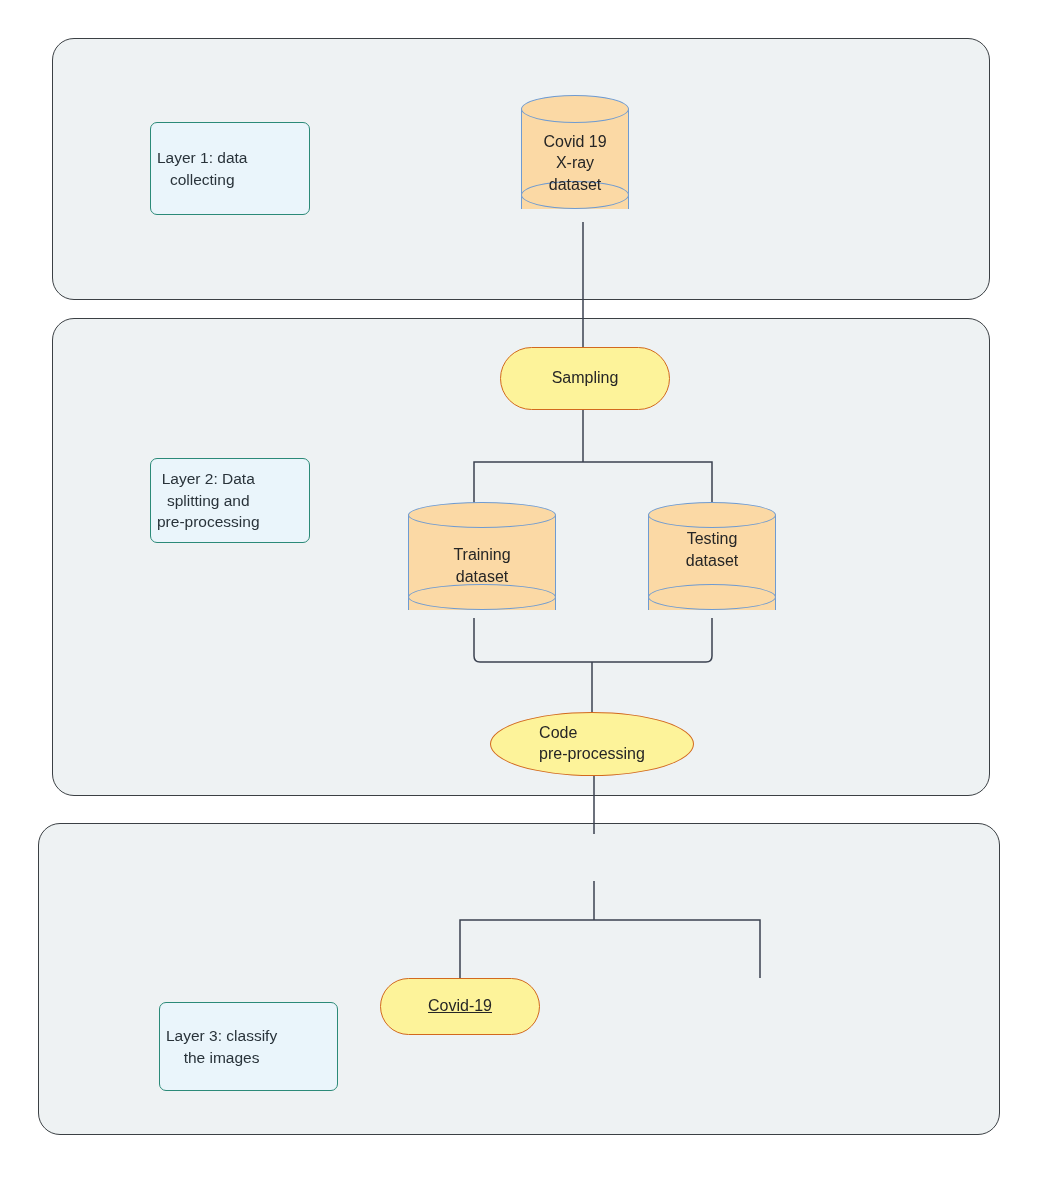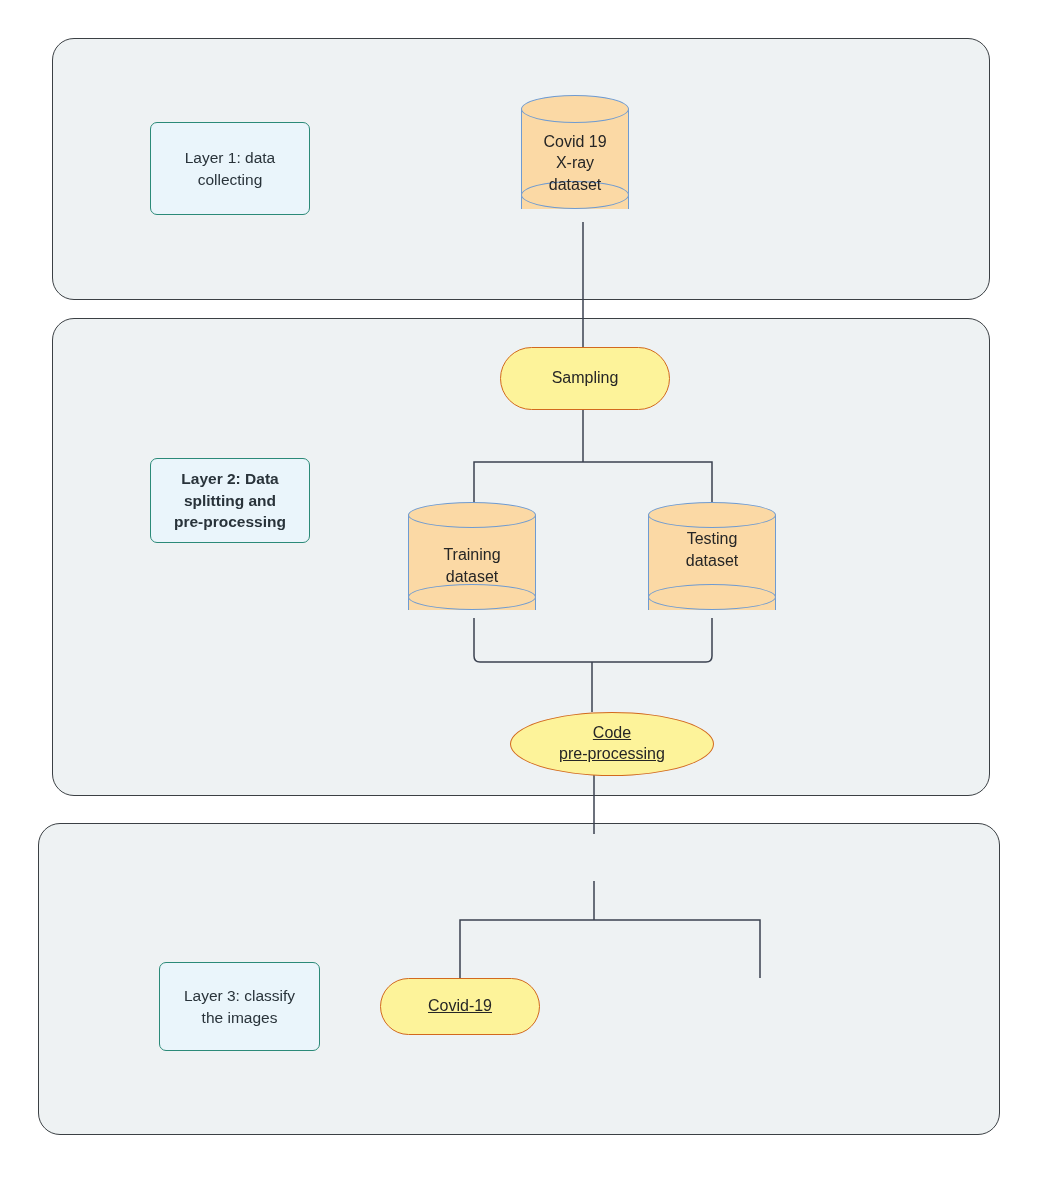--- a/index.html
+++ b/index.html
@@ -30,38 +30,38 @@
   }
   
   .layer-label {
     position: absolute;
     background: #eaf5fb;
     border: 1.6px solid #2b8a78;
     border-radius: 7px;
     box-sizing: border-box;
     display: flex;
     align-items: center;
-    justify-content: center;
+    justify-content: flex-start;
     text-align: center;
     color: #29333a;
     font-size: 15.5px;
     line-height: 1.38;
     padding: 4px 6px;
     white-space: pre-line;
   }
   
   .proc-node {
     position: absolute;
     background: #fdf39a;
     border: 1.6px solid #d2691e;
     box-sizing: border-box;
     display: flex;
     align-items: center;
     justify-content: center;
-    text-align: center;
+    text-align: left;
     color: #262626;
     font-size: 16px;
     line-height: 1.3;
     white-space: pre-line;
   }
   .proc-node.stadium { border-radius: 999px; }
   .proc-node.ellipse { border-radius: 50% / 50%; }
 
   
   .cyl {
@@ -138,61 +138,61 @@
     <line x1="594" y1="881" x2="594" y2="920"></line>
     <path d="M 594 920 L 460 920 L 460 978"></path>
     <path d="M 594 920 L 760 920 L 760 978"></path>
   </svg>
 
   <div class="layer-label" style="left:150px; top:122px; width:160px; height:93px;">
     <span>Layer 1: data
 collecting</span>
   </div>
 
-  <div class="layer-label" style="left:150px; top:458px; width:160px; height:85px;font-weight:bold;">
+  <div class="layer-label" style="left:150px; top:458px; width:160px; height:85px;">
     <span>Layer 2: Data
 splitting and
 pre-processing</span>
   </div>
 
-  <div class="layer-label" style="left:159px; top:962px; width:161px; height:89px;">
+  <div class="layer-label" style="left:159px; top:1002px; width:179px; height:89px;">
     <span>Layer 3: classify
 the images</span>
   </div>
 
   <div class="cyl" style="left:521px; top:95px; width:108px; height:128px;">
     <div class="cyl-body" style="top:14px; height:100px;"></div>
     <div class="cyl-bottom" style="top:86px; height:28px;"></div>
     <div class="cyl-top" style="top:0px; height:28px;"></div>
     <div class="cyl-label" style="top:22px; height:92px;">Covid 19
 X-ray
 dataset</div>
   </div>
 
   <div class="proc-node stadium" style="left:500px; top:347px; width:170px; height:63px;">
     <span>Sampling</span>
   </div>
 
-  <div class="cyl" style="left:408px; top:502px; width:128px; height:122px;">
+  <div class="cyl" style="left:408px; top:502px; width:128px; height:122px;padding-left:20px;">
     <div class="cyl-body" style="top:13px; height:95px;"></div>
     <div class="cyl-bottom" style="top:82px; height:26px;"></div>
     <div class="cyl-top" style="top:0px; height:26px;"></div>
     <div class="cyl-label" style="top:24px; height:80px;">Training
 dataset</div>
   </div>
 
   <div class="cyl" style="left:648px; top:502px; width:128px; height:122px;">
     <div class="cyl-body" style="top:13px; height:95px;"></div>
     <div class="cyl-bottom" style="top:82px; height:26px;"></div>
     <div class="cyl-top" style="top:0px; height:26px;"></div>
     <div class="cyl-label" style="top:8px; height:80px;">Testing
 dataset</div>
   </div>
 
-  <div class="proc-node ellipse" style="left:510px; top:712px; width:204px; height:64px;text-decoration:underline;">
+  <div class="proc-node ellipse" style="left:490px; top:712px; width:204px; height:64px;">
     <span>Code
 pre-processing</span>
   </div>
 
 
   <div class="proc-node stadium" style="left:380px; top:978px; width:160px; height:57px;text-decoration:underline;">
     <span>Covid-19</span>
   </div>
 
 

